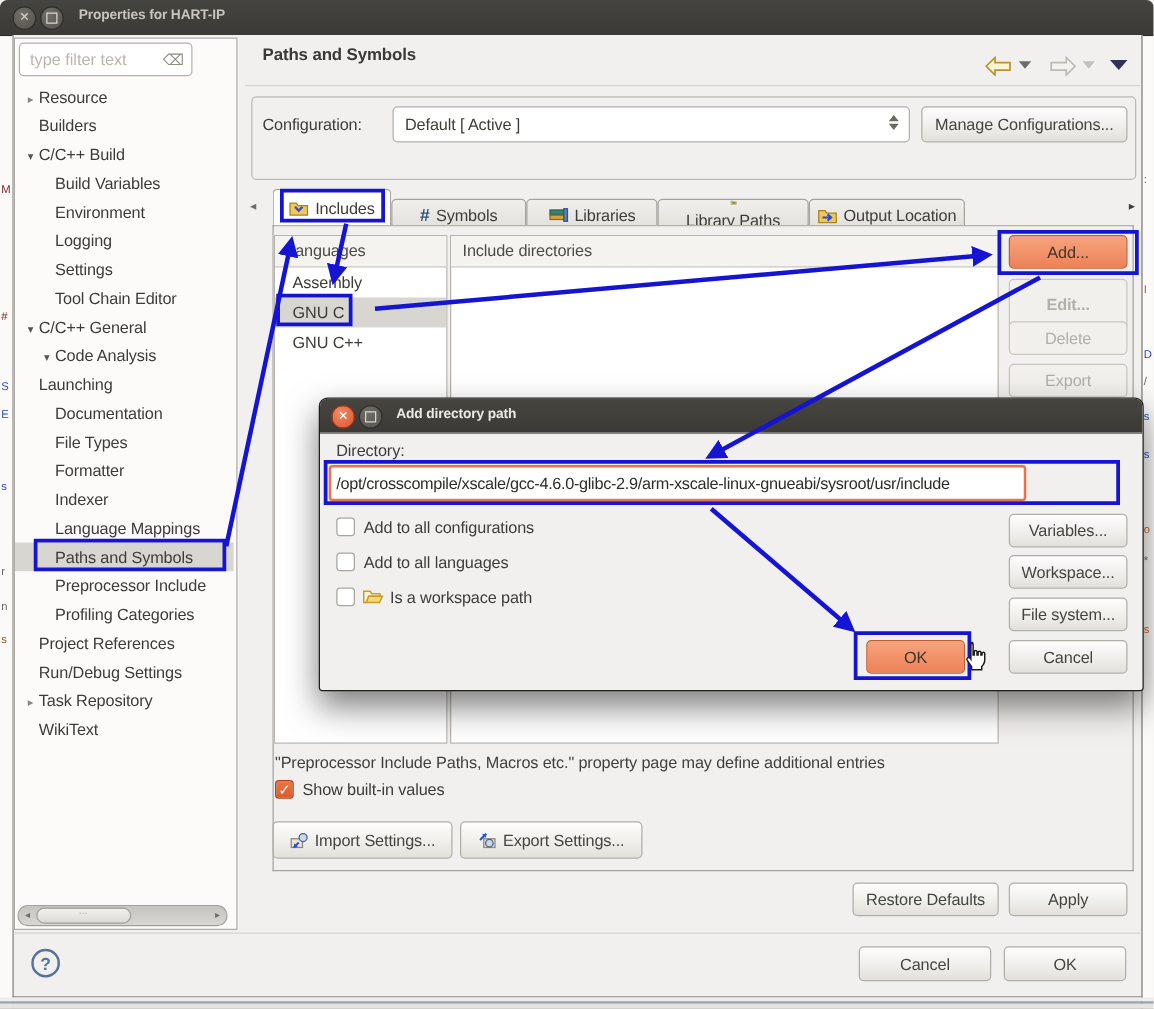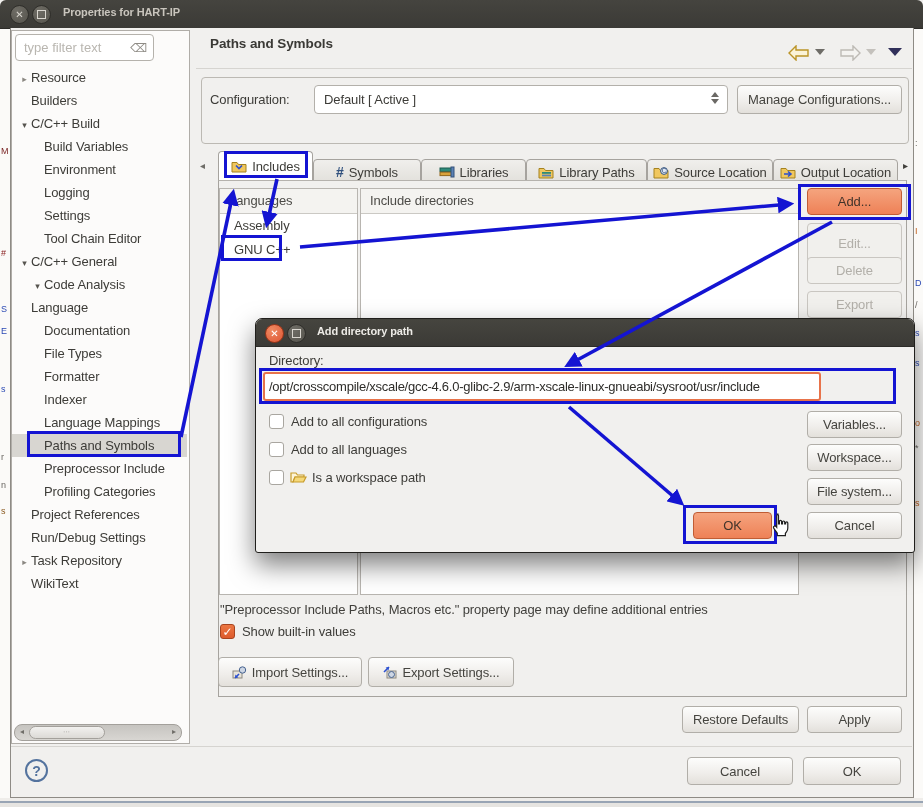--- a/index.html
+++ b/index.html
@@ -138,21 +138,21 @@
   <div class="trow lvl0"><span class="tw tw-c"></span><span>Resource</span></div>
   <div class="trow noarrow"><span>Builders</span></div>
   <div class="trow lvl0"><span class="tw tw-e"></span><span>C/C++ Build</span></div>
   <div class="trow noarrow lvl1"><span>Build Variables</span></div>
   <div class="trow noarrow lvl1"><span>Environment</span></div>
   <div class="trow noarrow lvl1"><span>Logging</span></div>
   <div class="trow noarrow lvl1"><span>Settings</span></div>
   <div class="trow noarrow lvl1"><span>Tool Chain Editor</span></div>
   <div class="trow lvl0"><span class="tw tw-e"></span><span>C/C++ General</span></div>
   <div class="trow lvl1"><span class="tw tw-e"></span><span>Code Analysis</span></div>
-  <div class="trow noarrow lvl2"><span>Language</span></div>
+  <div class="trow noarrow lvl2"><span>Launching</span></div>
   <div class="trow noarrow lvl1"><span>Documentation</span></div>
   <div class="trow noarrow lvl1"><span>File Types</span></div>
   <div class="trow noarrow lvl1"><span>Formatter</span></div>
   <div class="trow noarrow lvl1"><span>Indexer</span></div>
   <div class="trow noarrow lvl1"><span>Language Mappings</span></div>
   <div class="trow noarrow lvl1 sel"><span>Paths and Symbols</span></div>
   <div class="trow noarrow lvl1"><span>Preprocessor Include</span></div>
   <div class="trow noarrow lvl1"><span>Profiling Categories</span></div>
   <div class="trow noarrow"><span>Project References</span></div>
   <div class="trow noarrow"><span>Run/Debug Settings</span></div>
@@ -203,58 +203,51 @@
     <span>Symbols</span>
   </div>
   <div class="tab" style="width:105px;">
     <svg width="16" height="13" viewBox="0 0 16 13">
         <rect x="1" y="2" width="12" height="3.4" fill="#2e8b7a" stroke="#1d5c50"></rect>
         <rect x="1" y="6.2" width="12" height="3.4" fill="#d9a23a" stroke="#93671a"></rect>
         <rect x="12" y="1" width="3" height="10" fill="#5b82b5" stroke="#33517a"></rect>
       </svg>
     <span>Libraries</span>
   </div>
-  <div class="tab" style="width:121px;">
+  <div class="tab" style="width:121px;flex-direction:column;">
     <svg width="16" height="13" viewBox="0 0 16 13">
         <path d="M1 2.5h5l1.5 2H15V12H1z" fill="#f0c75e" stroke="#a5821f"></path>
         <rect x="4" y="6" width="9" height="1.8" fill="#2e8b7a"></rect>
         <rect x="4" y="8.6" width="9" height="1.8" fill="#5b82b5"></rect>
       </svg>
     <span>Library Paths</span>
   </div>
-  <div class="tab" style="width:126px;">
-    <svg width="16" height="13" viewBox="0 0 16 13">
-        <path d="M1 2.5h5l1.5 2H15V12H1z" fill="#f0c75e" stroke="#a5821f"></path>
-        <circle cx="11" cy="5" r="3.4" fill="#dfe8f6" stroke="#33517a"></circle>
-        <text x="11" y="7.3" font-size="6.5" text-anchor="middle" fill="#33517a" font-family="Liberation Sans,sans-serif">C</text>
-      </svg>
-    <span>Source Location</span>
-  </div>
   <div class="tab" style="width:125px;">
     <svg width="16" height="13" viewBox="0 0 16 13">
         <path d="M1 2.5h5l1.5 2H15V12H1z" fill="#f0c75e" stroke="#a5821f"></path>
         <path d="M4 8h6M8 5.5 L11 8 L8 10.5" stroke="#2b4fd0" fill="none" stroke-width="1.6"></path>
       </svg>
     <span>Output Location</span>
   </div>
 </div>
 
 <div class="abs" id="contentbox"></div>
 
 <div class="abs tbl" style="left:219px;top:188px;width:139px;height:407px;">
   <div class="thead">Languages</div>
   <div class="lrow">Assembly</div>
+  <div class="lrow sel">GNU C</div>
   <div class="lrow">GNU C++</div>
 </div>
 <div class="abs tbl" style="left:360px;top:188px;width:439px;height:407px;">
   <div class="thead">Include directories</div>
 </div>
 
 <div class="abs btn orange" style="left:807px;top:188px;width:95px;height:27px;">Add...</div>
-<div class="abs btn dis" style="left:807px;top:223px;width:95px;height:41px;">Edit...</div>
+<div class="abs btn dis" style="left:807px;top:223px;width:95px;height:41px;font-weight:bold;">Edit...</div>
 <div class="abs btn dis" style="left:807px;top:257px;width:95px;height:27px;">Delete</div>
 <div class="abs btn dis" style="left:807px;top:291px;width:95px;height:27px;">Export</div>
 
 <div class="abs notetext" style="left:220px;top:602px;width:620px;">"Preprocessor Include Paths, Macros etc." property page may define additional entries</div>
 <div class="abs cb checked" style="left:220px;top:624px;">✓</div>
 <div class="abs" style="left:242px;top:624px;text-align:center;">Show built-in values</div>
 
 <div class="abs btn" style="left:218px;top:657px;width:144px;height:30px;">
   <span class="bicon">
       <svg width="15" height="13" viewBox="0 0 15 13">

